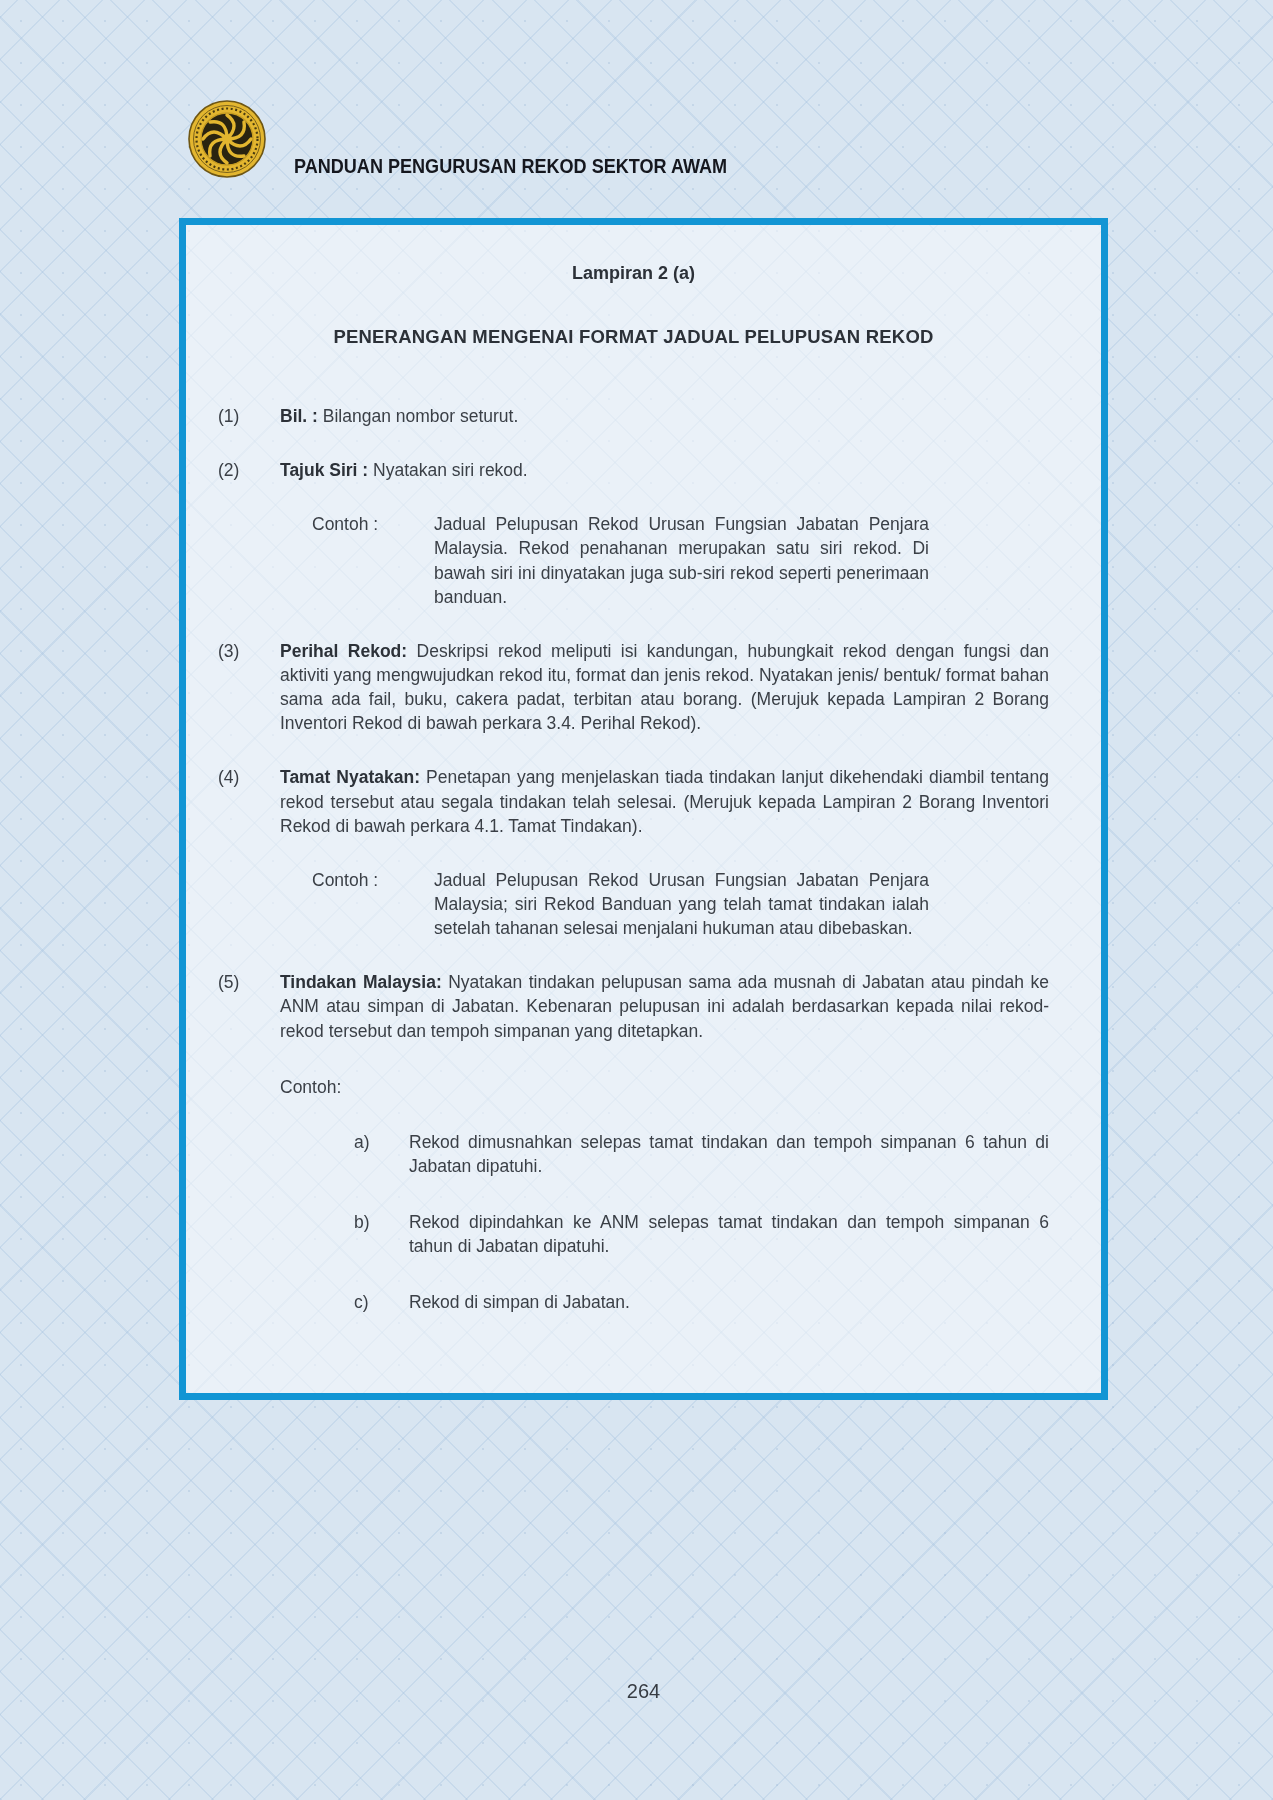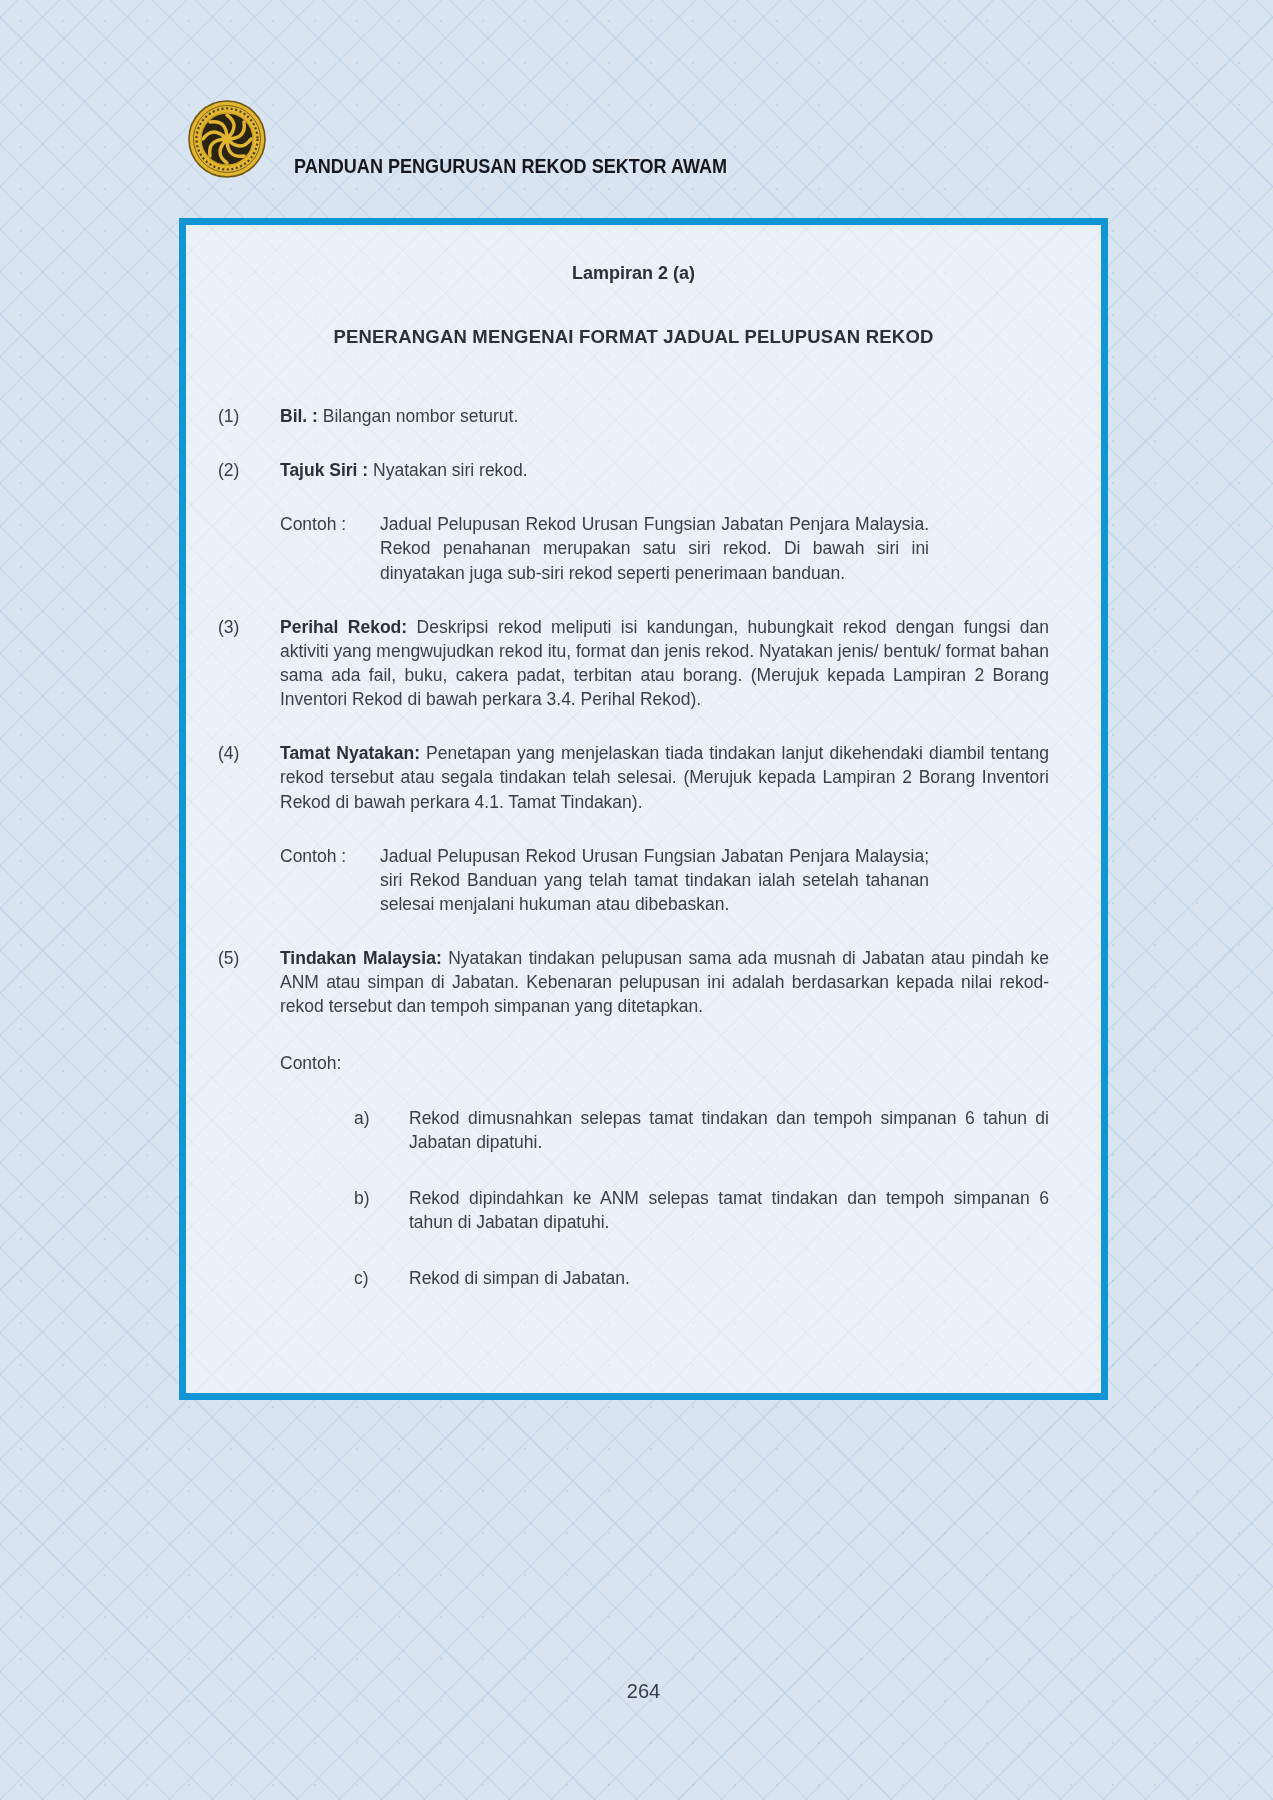--- a/index.html
+++ b/index.html
@@ -45,21 +45,21 @@
     text-align:center; font-weight:700; font-size:18.5px; color:#2c3138;
     margin-top:42px; letter-spacing:0.2px;
   }
   .items { margin-top:56px; }
 
   .item { display:flex; margin-top:30px; }
   .num { flex:0 0 62px; font-size:17.5px; line-height:1.38; }
   .item-body { flex:1; font-size:17.5px; line-height:1.38; text-align:justify; }
   .item-body b { font-weight:700; color:#2c3138; }
 
-  .contoh { display:flex; margin-top:30px; margin-left:62px; margin-right:120px; }
+  .contoh { display:flex; margin-top:30px; margin-left:94px; margin-right:120px;gap:22px; }
   .contoh-label { flex:0 0 100px; font-size:17.5px; line-height:1.38; }
   .contoh-text { flex:1; font-size:17.5px; line-height:1.38; text-align:justify; }
 
   .contoh-solo { margin-left:62px; margin-top:34px; font-size:17.5px; }
 
   .sub-item { display:flex; margin-left:136px; margin-top:32px; }
   .sub-label { flex:0 0 31px; font-size:17.5px; line-height:1.38; }
   .sub-text { flex:1; font-size:17.5px; line-height:1.38; text-align:justify;margin-left:24px; }
 
   .page-number {

